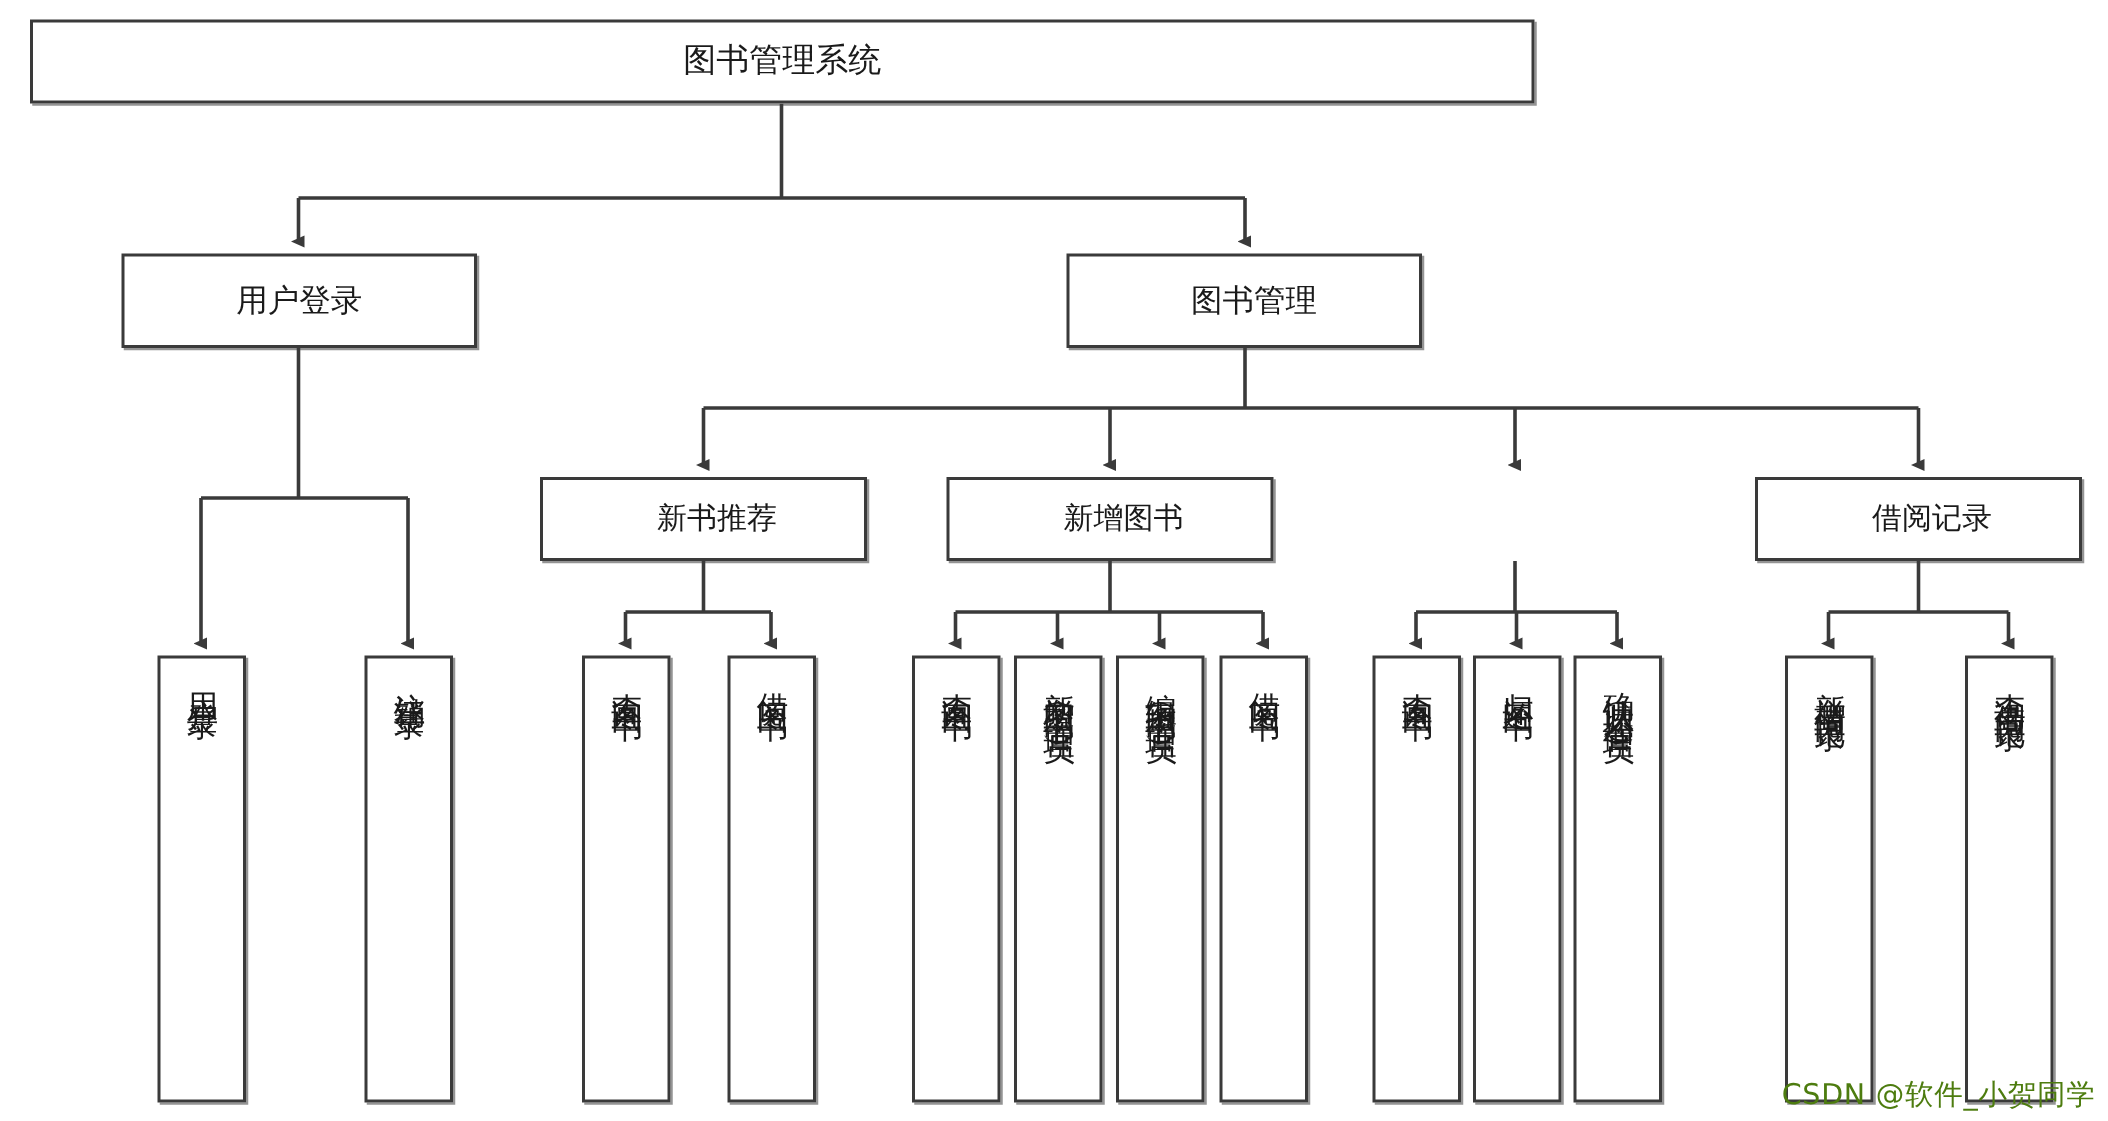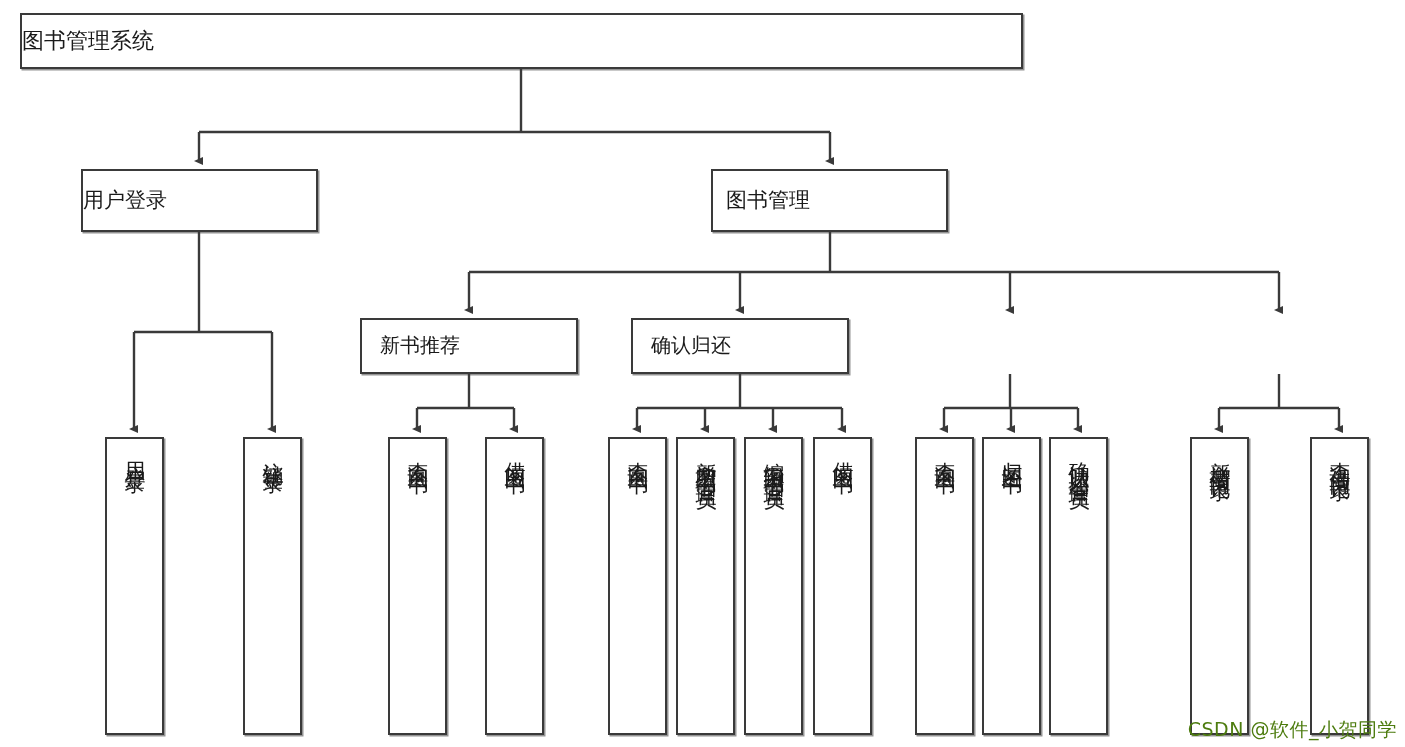--- a/index.html
+++ b/index.html
@@ -27,21 +27,21 @@
     pointer-events: none;
   }
   .node {
     position: absolute;
     box-sizing: border-box;
     background: #ffffff;
     border: 2px solid #3a3a3a;
     box-shadow: 1.5px 1.5px 0 0 rgba(60,60,60,0.55);
     display: flex;
     align-items: center;
-    justify-content: flex-start;
+    justify-content: center;
     color: #1a1a1a;
   }
   .node .label {
     text-align: center;
     line-height: 1.18;
     white-space: nowrap;
     color: #1a1a1a;
   }
   
   .node.root { font-size: 22px; }
@@ -139,21 +139,24 @@
     <span class="label">用户登录</span>
   </div>
   <div class="node l2" style="left:711px; top:169px; width:237px; height:63px;padding-left:13px;">
     <span class="label">图书管理</span>
   </div>
 
   <div class="node l3" style="left:360px; top:318px; width:218px; height:56px;">
     <span class="label">新书推荐</span>
   </div>
   <div class="node l3" style="left:631px; top:318px; width:218px; height:56px;">
-    <span class="label">确认归还</span>
+    <span class="label">新增图书</span>
+  </div>
+  <div class="node l3" style="left:1170px; top:318px; width:218px; height:56px;">
+    <span class="label">借阅记录</span>
   </div>
 
   <div class="node leaf" style="left:105px; top:437px; width:59px; height:298px;">
     <span class="label">用户登录</span>
   </div>
   <div class="node leaf" style="left:243px; top:437px; width:59px; height:298px;">
     <span class="label">注销登录</span>
   </div>
 
   <div class="node leaf" style="left:388px; top:437px; width:59px; height:298px;">

